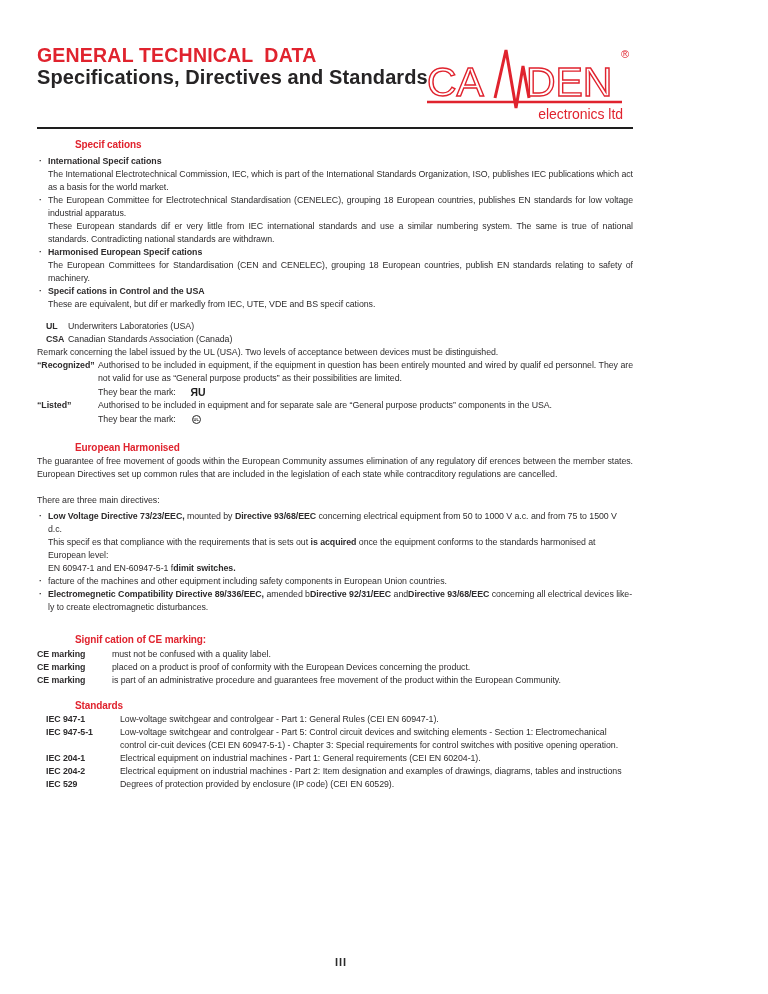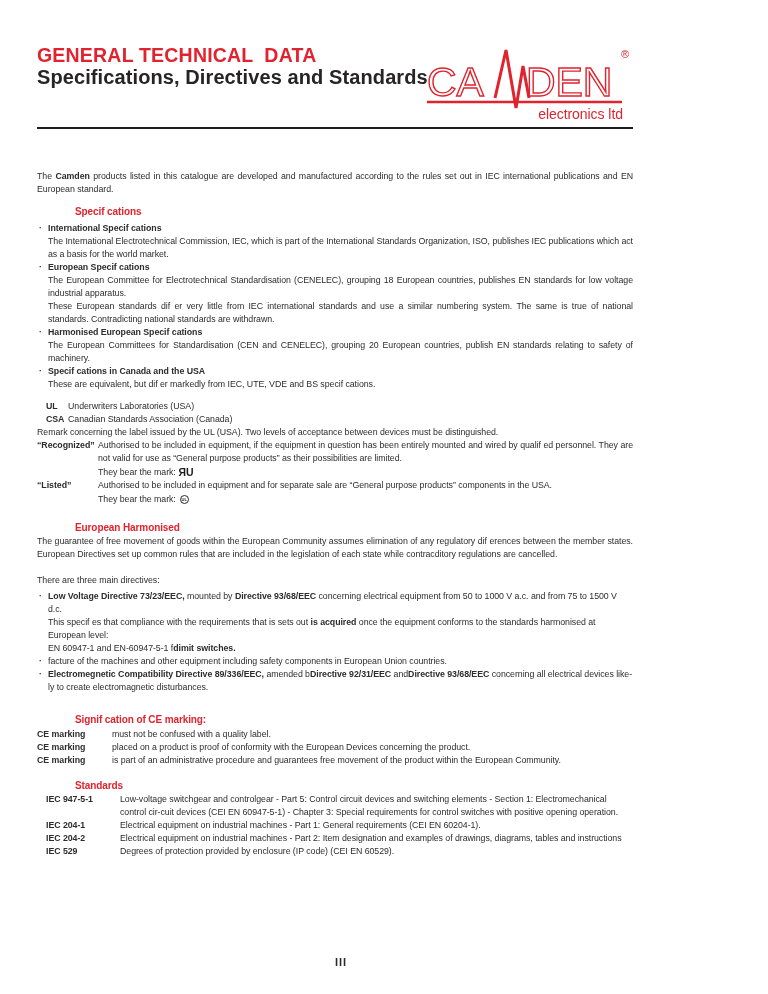--- a/index.html
+++ b/index.html
@@ -34,21 +34,21 @@
   .bt { font-weight:bold; }
   
   .orgs { margin-top:9px; }
   .org-row { display:flex; padding-left:9px; }
   .org-abbr { font-weight:bold; width:22px; flex:none; }
   .remark { }
   
   .lev-row { display:flex; }
   .lev-term { width:61px; flex:none; font-weight:bold; }
   .lev-body { flex:1; }
-  .mark-line { display:flex; align-items:center; gap:4px; height:14px; }
+  .mark-line { display:flex; align-items:center; gap:16px; height:14px; }
   .rumark { display:inline-flex; font-weight:bold; font-size:10.5px; line-height:10px; letter-spacing:-1.5px; color:#1c1c1c; }
   .rflip { display:inline-block; transform:scaleX(-1); }
   .ulcircle { display:inline-flex; width:9px; height:9px; border:1px solid #2a2a2a; border-radius:50%; align-items:center; justify-content:center; font-size:4px; font-weight:bold; letter-spacing:0; color:#1c1c1c; }
   .lead { margin-top:13px; }
   .dline { text-align:left; }
   
   .ce-rows { margin-top:1px; }
   .ce-row { display:flex; }
   .ce-term { width:75px; flex:none; font-weight:bold; }
   .ce-desc { flex:1; }
@@ -75,39 +75,37 @@
         <polyline points="70,54 81,6 91,64 98,22 104,54" fill="none" stroke="#e0232e" stroke-width="3"></polyline>
         <text x="101" y="52" class="logo-big">DEN</text>
         <text x="196" y="14" class="logo-reg">®</text>
         <line x1="2" y1="58" x2="197" y2="58" stroke="#e0232e" stroke-width="2.4"></line>
         <text x="198" y="75" text-anchor="end" class="logo-sub">electronics ltd</text>
       </svg>
     </div>
 
     <div class="rule"></div>
 
-    <p class="para mt-intro"><span>The </span><span class="b">Camden</span><span> products listed in this catalogue are developed and manufactured according to the rules set out in IEC international publications and EN European standard.</span></p>
 
     <h2 class="sec-h mt-spec">Specif cations</h2>
     <ul class="blist">
       <li>
         <div class="bt">International Specif cations</div>
         <p class="para">The International Electrotechnical Commission, IEC, which is part of the International Standards Organization, ISO, publishes IEC publications which act as a basis for the world market.</p>
       </li>
       <li>
-        <div class="bt">European Specif cations</div>
         <p class="para">The European Committee for Electrotechnical Standardisation (CENELEC), grouping 18 European countries, publishes EN standards for low voltage industrial apparatus.</p>
         <p class="para">These European standards dif er very little from IEC international standards and use a similar numbering system. The same is true of national standards. Contradicting national standards are withdrawn.</p>
       </li>
       <li>
         <div class="bt">Harmonised European Specif cations</div>
-        <p class="para">The European Committees for Standardisation (CEN and CENELEC), grouping 20 European countries, publish EN standards relating to safety of machinery.</p>
-      </li>
-      <li>
-        <div class="bt">Specif cations in Canada and the USA</div>
+        <p class="para">The European Committees for Standardisation (CEN and CENELEC), grouping 18 European countries, publish EN standards relating to safety of machinery.</p>
+      </li>
+      <li>
+        <div class="bt">Specif cations in Control and the USA</div>
         <p class="para">These are equivalent, but dif er markedly from IEC, UTE, VDE and BS specif cations.</p>
       </li>
     </ul>
 
     <div class="orgs">
       <div class="org-row">
         <span class="org-abbr">UL</span>
         <span>Underwriters Laboratories (USA)</span>
       </div>
       <div class="org-row">
@@ -173,20 +171,24 @@
       </div>
       <div class="ce-row">
         <span class="ce-term">CE marking</span>
         <span class="ce-desc">is part of an administrative procedure and guarantees free movement of the product within the European Community.</span>
       </div>
     </div>
 
     <h2 class="sec-h mt-std">Standards</h2>
     <div class="std-rows">
       <div class="std-row">
+        <span class="std-code">IEC 947-1</span>
+        <span class="std-desc">Low-voltage switchgear and controlgear - Part 1: General Rules (CEI EN 60947-1).</span>
+      </div>
+      <div class="std-row">
         <span class="std-code">IEC 947-5-1</span>
         <span class="std-desc">Low-voltage switchgear and controlgear - Part 5: Control circuit devices and switching elements - Section 1: Electromechanical control cir-cuit devices (CEI EN 60947-5-1) - Chapter 3: Special requirements for control switches with positive opening operation.</span>
       </div>
       <div class="std-row">
         <span class="std-code">IEC 204-1</span>
         <span class="std-desc">Electrical equipment on industrial machines - Part 1: General requirements (CEI EN 60204-1).</span>
       </div>
       <div class="std-row">
         <span class="std-code">IEC 204-2</span>
         <span class="std-desc">Electrical equipment on industrial machines - Part 2: Item designation and examples of drawings, diagrams, tables and instructions</span>

